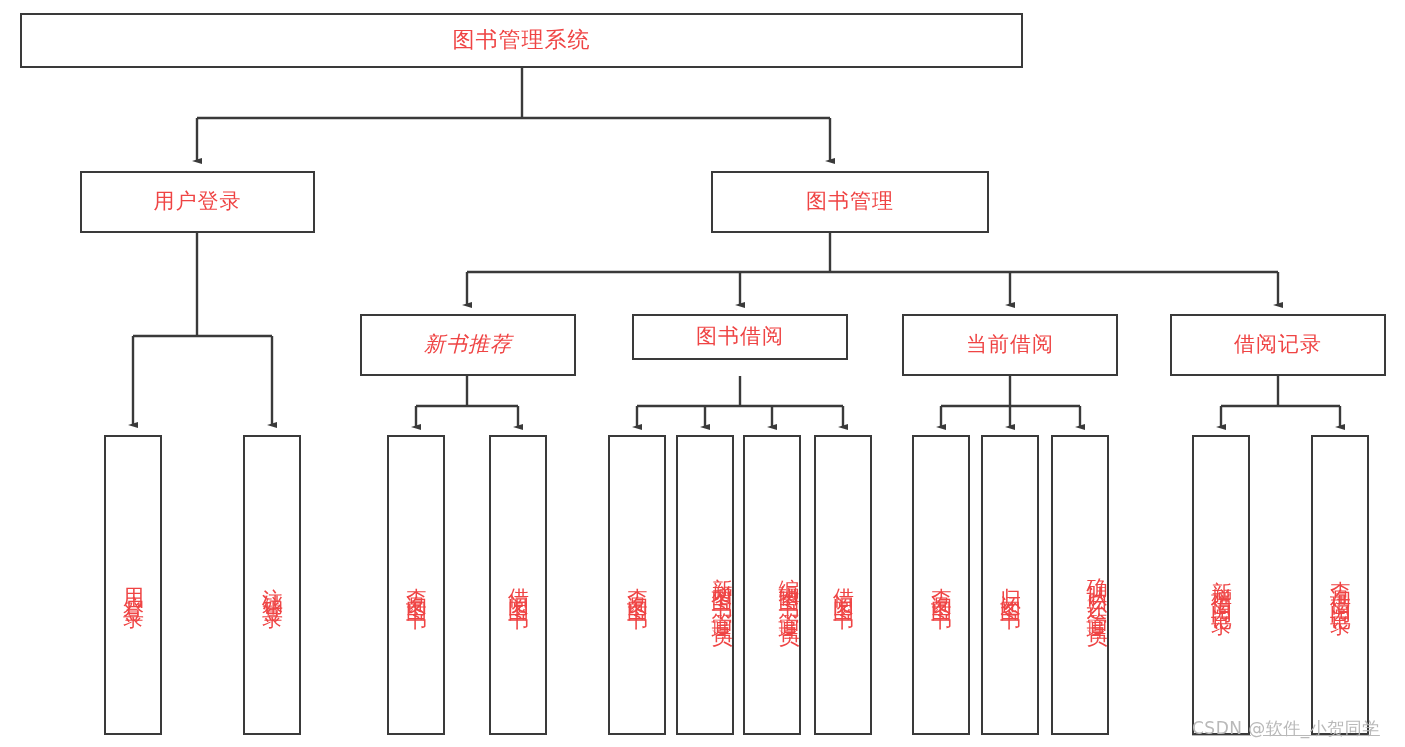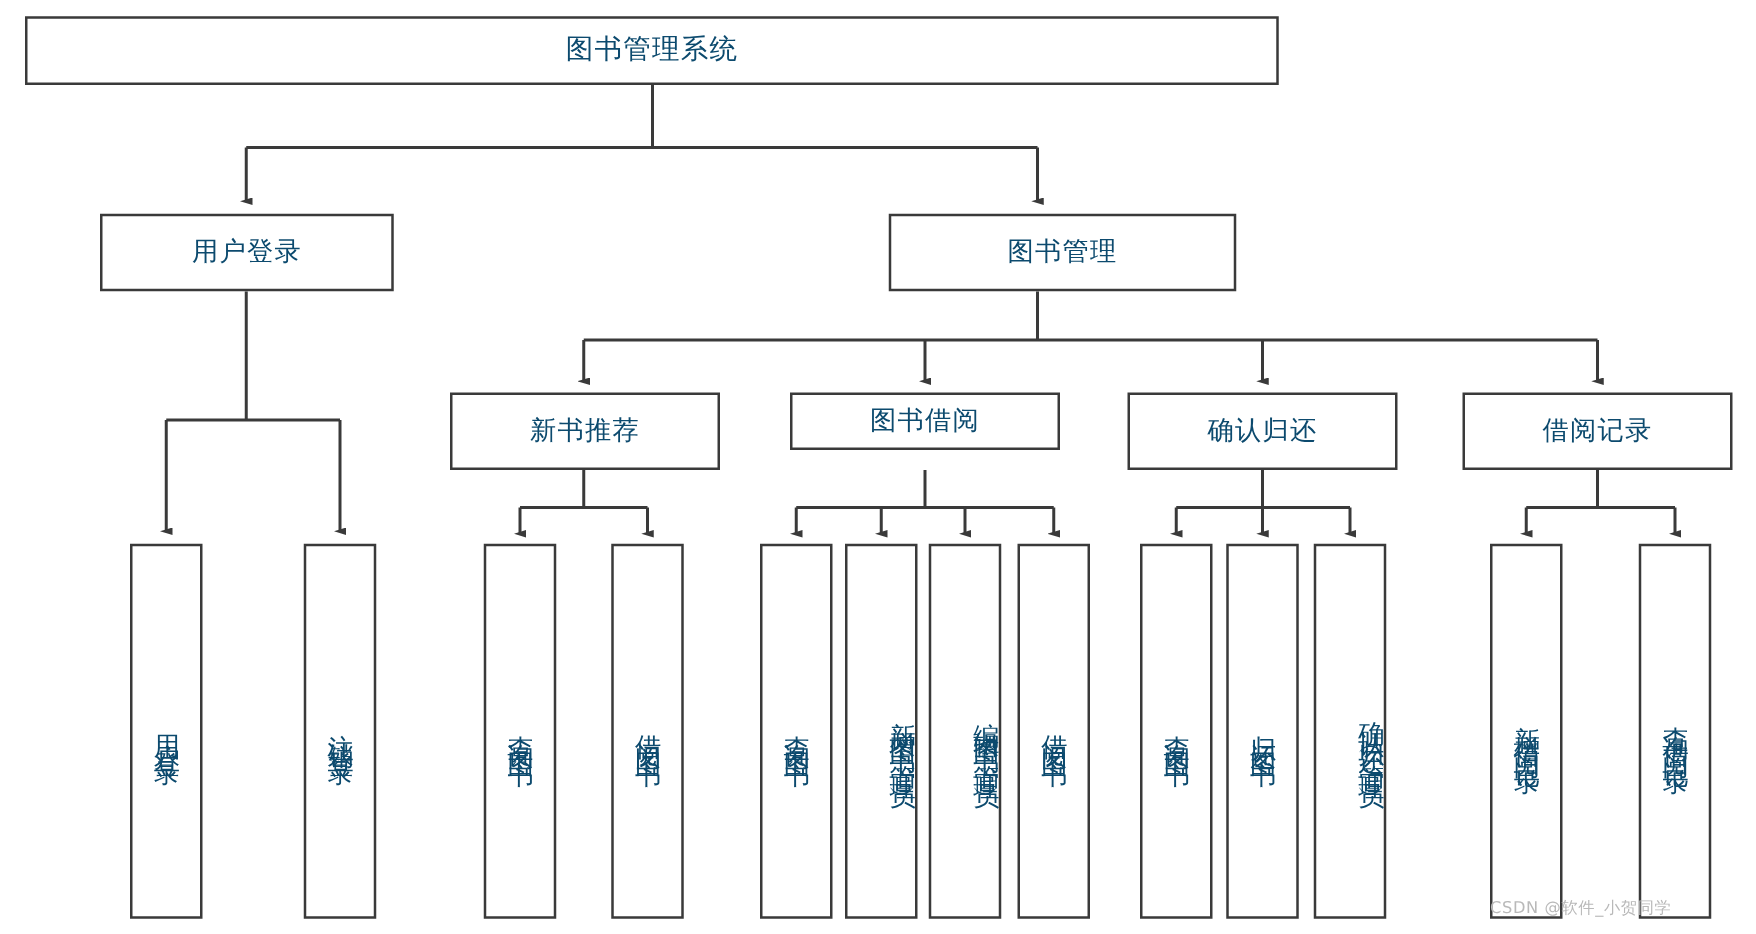--- a/index.html
+++ b/index.html
@@ -24,21 +24,21 @@
   }
   .node{
     position:absolute;
     box-sizing:border-box;
     background:#ffffff;
     border:2px solid #3a3a3a;
     display:flex;
     align-items:center;
     justify-content:center;
     text-align:center;
-    color:#0c4a6e;
+    color:#ef4444;
     line-height:1.12;
   }
   .node.horiz{
     font-size:21px;
     letter-spacing:1px;
   }
   .node.root{
     font-size:22px;
     letter-spacing:1px;
   }
@@ -51,25 +51,26 @@
     align-items:flex-start;
     justify-content:center;
     line-height:1.0;
   }
   .node.leaf.short{
     align-items:center;
     padding-top:0;
   }
   .watermark{
     position:absolute;
-    font-size:13px;
+    font-size:17px;
     color:#b9b9b9;
     letter-spacing:0.5px;
     white-space:nowrap;
     font-family:"DejaVu Sans","Liberation Sans",sans-serif;
+    text-decoration:underline;
   }
 </style>
 </head>
 <body>
 
 <div id="canvas">
 
   <svg id="wires" viewBox="0 0 1405 747">
     <defs>
       <marker id="arrow" markerWidth="10" markerHeight="10" refX="3" refY="5" orient="auto" markerUnits="userSpaceOnUse">
@@ -125,28 +126,28 @@
     <span>图书管理系统</span>
   </div>
 
   <div class="node horiz" style="left:80px; top:171px; width:235px; height:62px;">
     <span>用户登录</span>
   </div>
   <div class="node horiz" style="left:711px; top:171px; width:278px; height:62px;">
     <span>图书管理</span>
   </div>
 
-  <div class="node horiz" style="left:360px; top:314px; width:216px; height:62px;">
+  <div class="node horiz" style="left:360px; top:314px; width:216px; height:62px;font-style:italic;">
     <span>新书推荐</span>
   </div>
   <div class="node horiz" style="left:632px; top:314px; width:216px; height:46px;">
     <span>图书借阅</span>
   </div>
   <div class="node horiz" style="left:902px; top:314px; width:216px; height:62px;">
-    <span>确认归还</span>
+    <span>当前借阅</span>
   </div>
   <div class="node horiz" style="left:1170px; top:314px; width:216px; height:62px;">
     <span>借阅记录</span>
   </div>
 
   <div class="node leaf short" style="left:104px; top:435px; width:58px; height:300px;">
     <span>用户登录</span>
   </div>
   <div class="node leaf short" style="left:243px; top:435px; width:58px; height:300px;">
     <span>注销登录</span>

